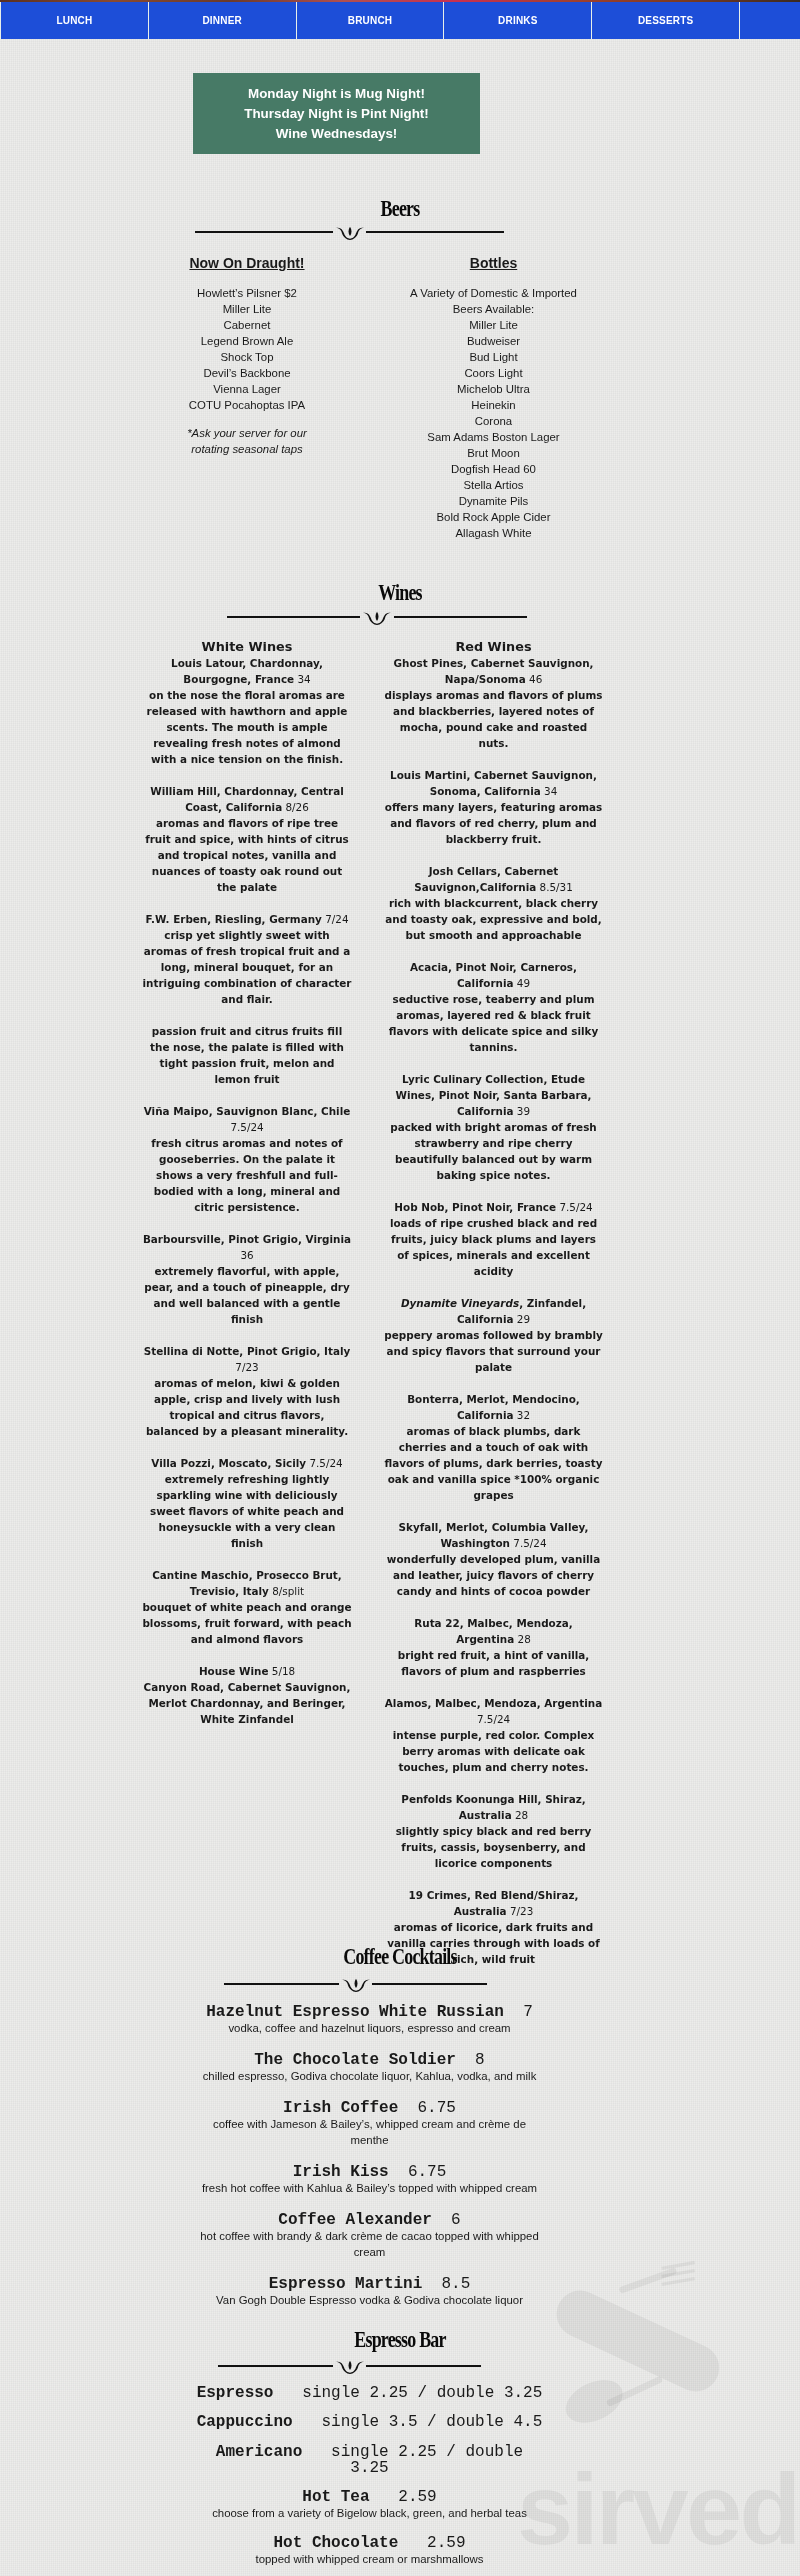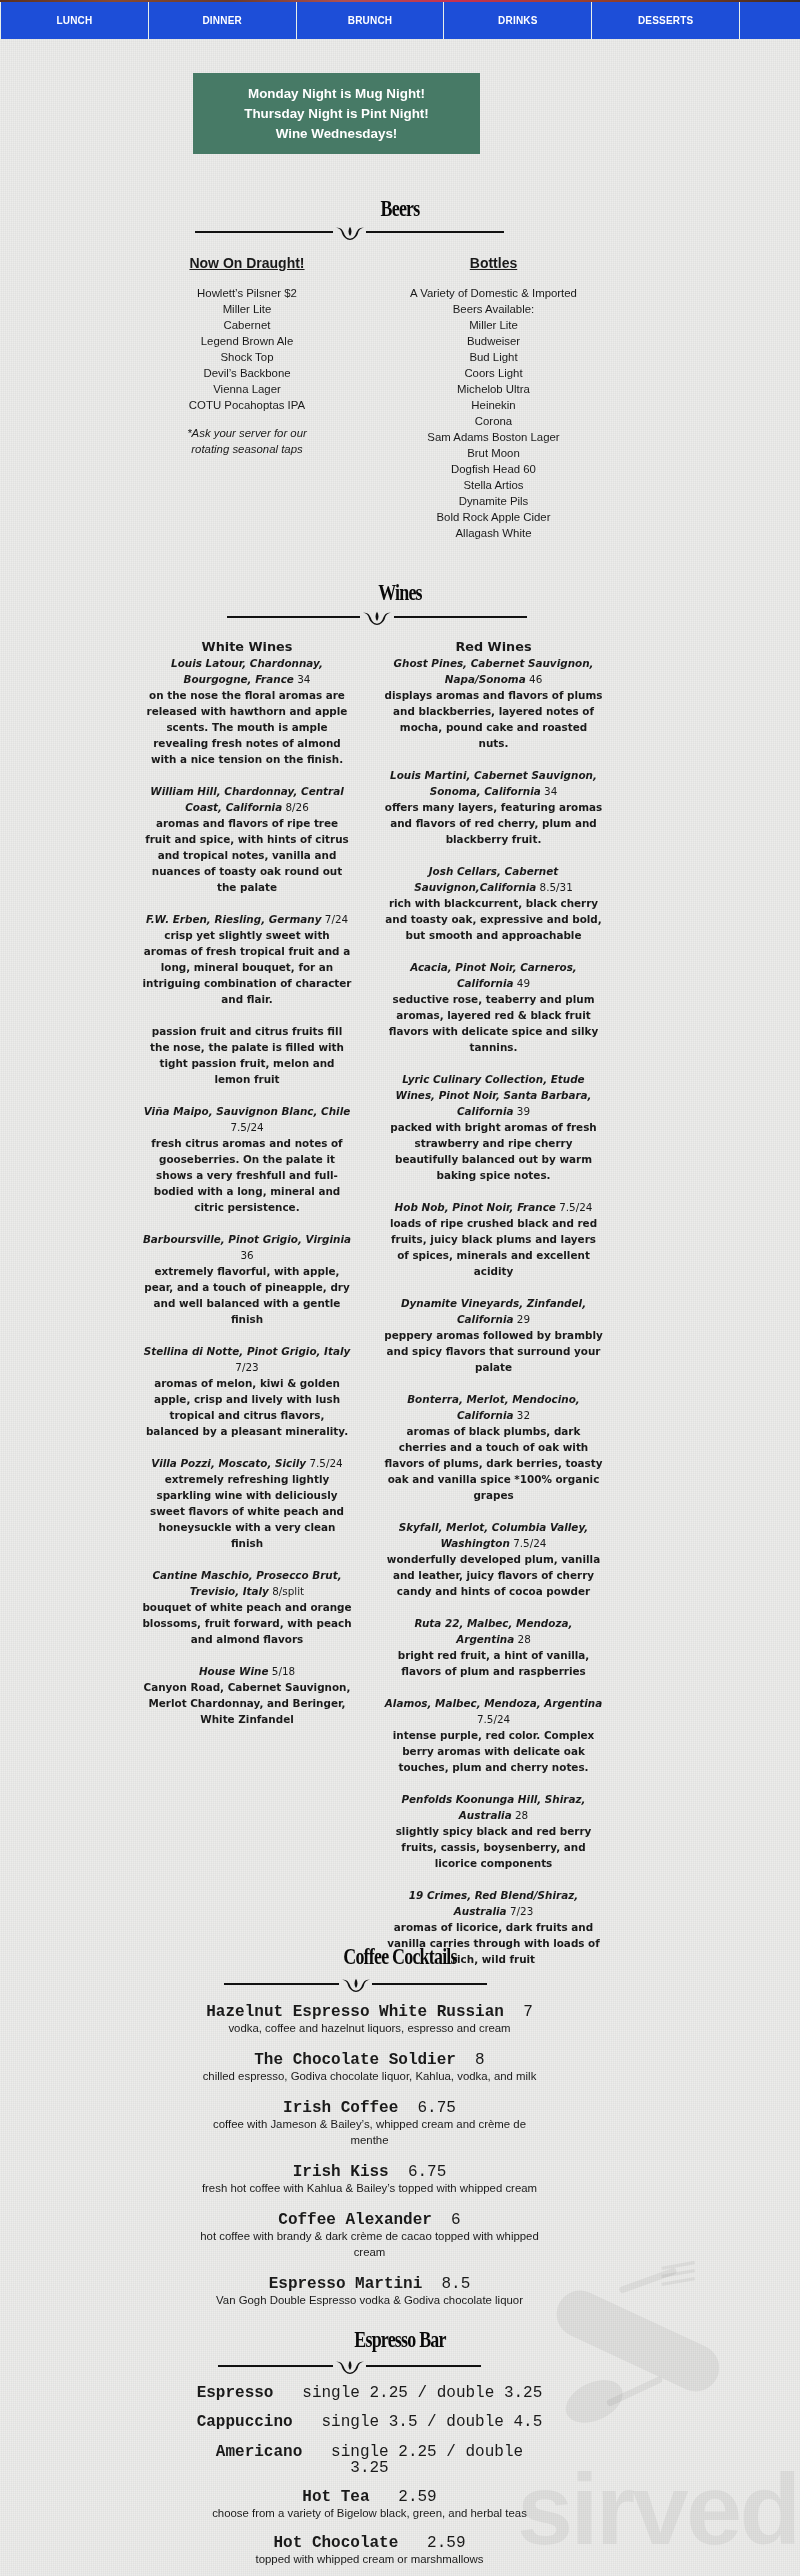--- a/index.html
+++ b/index.html
@@ -28,21 +28,21 @@
   .divider { position:absolute; height:14.8px; }
   .divider .line { position:absolute; top:6.7px; height:2px; background:#111; }
   .divider svg { position:absolute; top:0; }
   .col { position:absolute; text-align:center; }
   .beer-head { font-family:"Liberation Sans", sans-serif; font-weight:bold; font-size:14px; text-decoration:underline; margin-bottom:14px; }
   .beer-line { font-family:"Liberation Sans", sans-serif; font-size:11.4px; line-height:16px; }
   .beer-note { font-family:"Liberation Sans", sans-serif; font-style:italic; font-size:11.4px; line-height:16px; margin-top:12px; }
   .wine-head { font-family:"DejaVu Sans", sans-serif; font-weight:bold; font-size:12.8px; line-height:16px; }
   .wine { margin-bottom:16px; }
   .wine-name { font-family:"DejaVu Sans", sans-serif; font-size:10.4px; line-height:16px; }
-  .wine-name b { font-weight:bold;font-style:italic; }
+  .wine-name b { font-weight:bold; }
   .wine-name i { font-style:italic; font-weight:bold; }
   .wine-desc { font-family:"DejaVu Sans", sans-serif; font-size:10.4px; line-height:16px;font-weight:bold; }
   .ci { margin-bottom:16px; }
   .ci-title { font-family:Liberation Mono, monospace; font-size:16px; line-height:16px; }
   .ci-title b { font-weight:bold; }
   .ci-desc { font-family:"Liberation Sans", sans-serif; font-size:11.4px; line-height:16px; }
   .eb { margin-bottom:13.4px; }
   .watermark { position:absolute; left:517px; top:2250px; width:282px; height:322px; pointer-events:none; }
   .wm-text { position:absolute; left:0; top:202px; width:282px; font-family:"Liberation Sans", sans-serif;
     font-weight:bold; font-size:101px; color:rgba(0,0,0,0.055); letter-spacing:-2.7px; }

